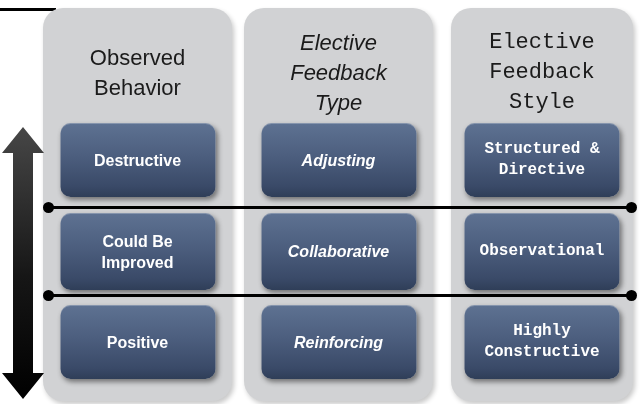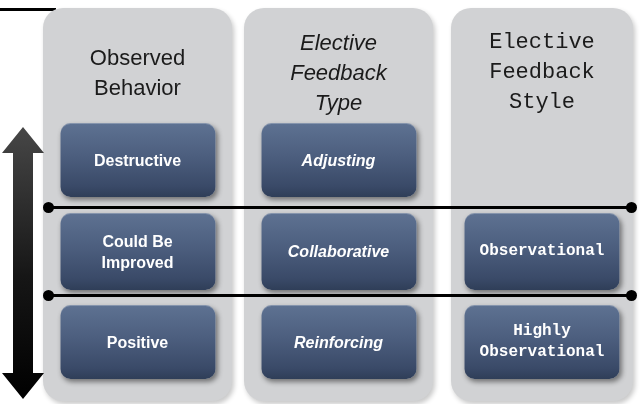--- a/index.html
+++ b/index.html
@@ -118,25 +118,28 @@
     </div>
     <div class="box r3">
       <span>Reinforcing</span>
     </div>
   </section>
 
   <section class="column c3">
     <h2 class="col-header">
       <span>Elective Feedback Style</span>
     </h2>
+    <div class="box r1">
+      <span>Structured &amp; Directive</span>
+    </div>
     <div class="box r2">
       <span>Observational</span>
     </div>
     <div class="box r3">
-      <span>Highly Observational</span>
+      <span>Highly Constructive</span>
     </div>
   </section>
 
   <div class="divider d1">
     <span class="dot dot-left"></span>
     <span class="dot dot-right"></span>
   </div>
   <div class="divider d2">
     <span class="dot dot-left"></span>
     <span class="dot dot-right"></span>

